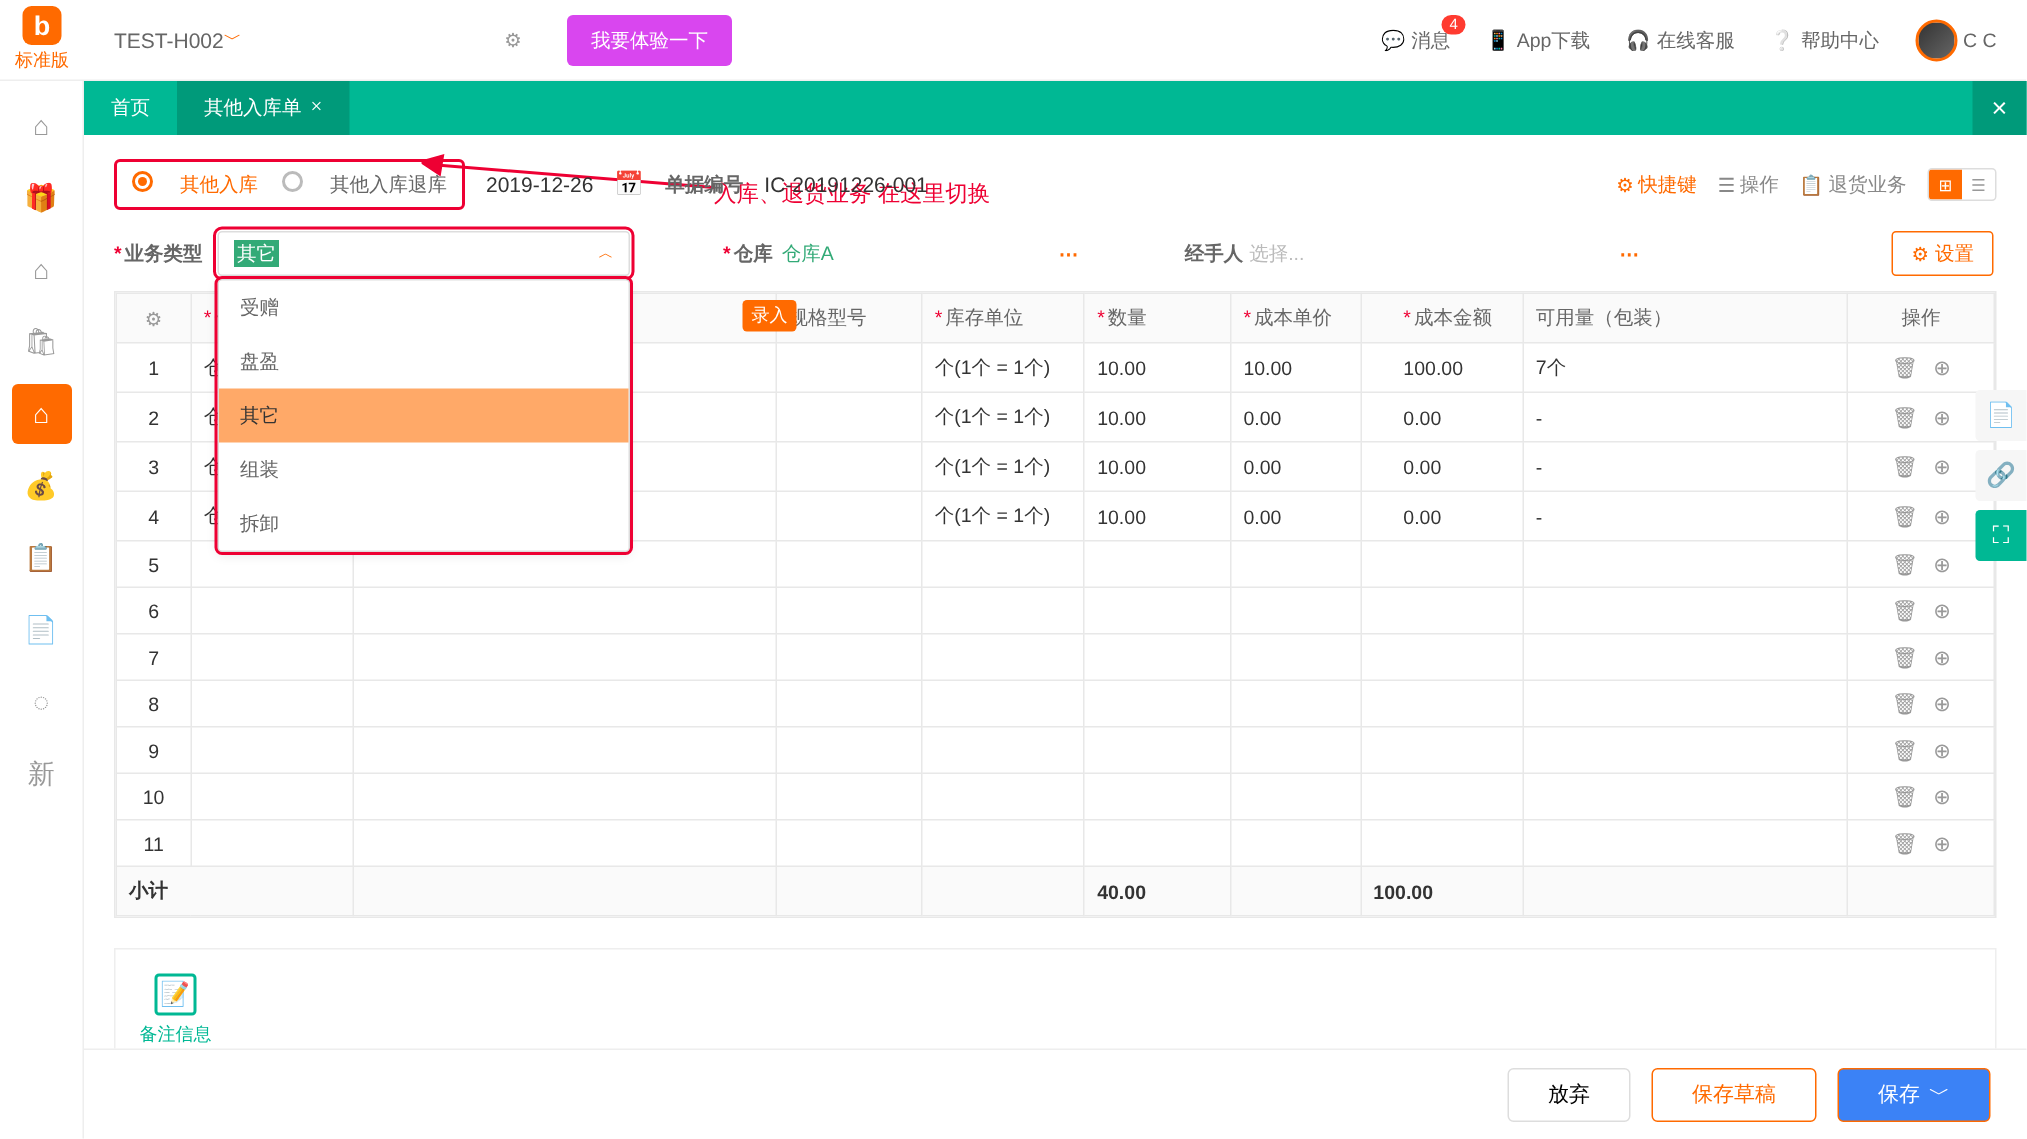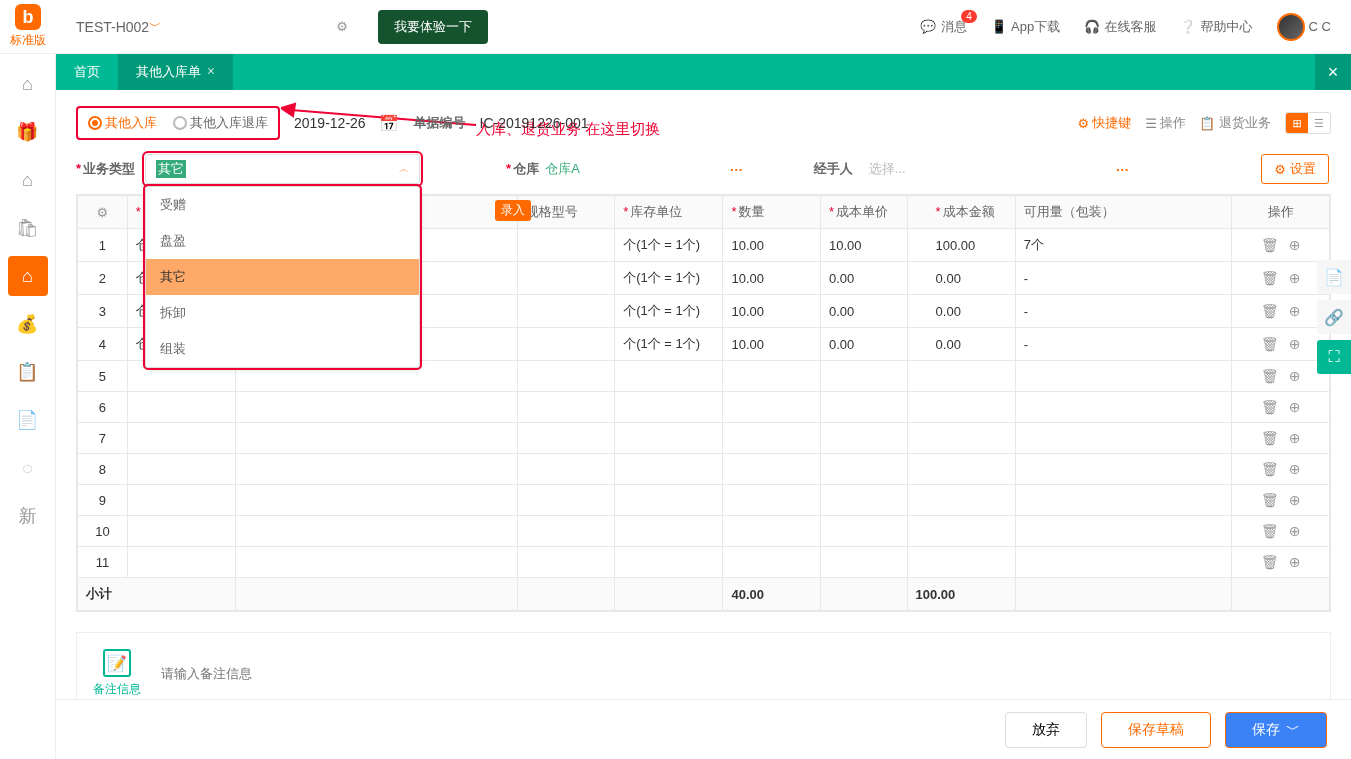--- a/index.html
+++ b/index.html
@@ -6,21 +6,21 @@
     body { font-family: -apple-system, "Microsoft YaHei", sans-serif; font-size: 13px; color: #333; background: #fff; overflow: hidden; }
     
     
     .header { height: 54px; border-bottom: 1px solid #eee; display: flex; align-items: center; padding: 0 20px 0 0; }
     .logo-area { width: 56px; display: flex; flex-direction: column; align-items: center; justify-content: center; }
     .logo-icon { width: 26px; height: 26px; border-radius: 6px; background: #ff6a00; display: flex; align-items: center; justify-content: center; color: #fff; font-weight: bold; font-size: 18px; }
     .logo-text { font-size: 12px; color: #ff6a00; margin-top: 2px; }
     .warehouse-select { width: 260px; height: 32px; border: none; display: flex; align-items: center; padding: 0 10px; color: #666; font-size: 14px; cursor: pointer; justify-content: flex-start; margin-left: 10px; }
     .warehouse-select .chevron { color: #ff6a00; font-size: 12px; }
     .gear-btn { width: 32px; height: 32px; display: flex; align-items: center; justify-content: center; color: #999; cursor: pointer; }
-    .trial-btn { background: #14532d; color: #fff; border: none; border-radius: 4px; padding: 8px 16px; font-size: 13px; cursor: pointer; margin-left: 20px; }
+    .trial-btn { background: #d946ef; color: #fff; border: none; border-radius: 4px; padding: 8px 16px; font-size: 13px; cursor: pointer; margin-left: 20px; }
     .header-spacer { flex: 1; }
     .header-right { display: flex; align-items: center; gap: 24px; color: #666; font-size: 13px; }
     .header-item { display: flex; align-items: center; gap: 4px; cursor: pointer; position: relative; }
     .badge { position: absolute; top: -8px; right: -10px; background: #ff3b30; color: #fff; font-size: 10px; border-radius: 8px; padding: 1px 5px; min-width: 14px; text-align: center; }
     .avatar { width: 28px; height: 28px; border-radius: 50%; background: linear-gradient(135deg,#333,#666); border: 2px solid #ff6a00; }
     
     
     .sidebar { position: absolute; left: 0; top: 54px; bottom: 0; width: 56px; background: #fff; border-right: 1px solid #eee; display: flex; flex-direction: column; align-items: center; padding-top: 10px; gap: 8px; }
     .sidebar-item { width: 40px; height: 40px; display: flex; align-items: center; justify-content: center; color: #999; cursor: pointer; border-radius: 4px; font-size: 18px; }
     .sidebar-item.active { background: #ff6a00; color: #fff; }
@@ -31,21 +31,21 @@
     .tab.active { background: #009a7a; }
     .tab-close { font-size: 14px; }
     .tabs-close-all { margin-left: auto; width: 36px; display: flex; align-items: center; justify-content: center; color: #fff; background: #009a7a; cursor: pointer; font-size: 18px; }
     
     
     .main { position: absolute; left: 56px; right: 0; top: 90px; bottom: 0; padding: 16px 20px 0 20px; overflow: hidden; }
     
     
     .filter-row1 { display: flex; align-items: center; gap: 14px; margin-bottom: 14px; position: relative; }
     .radio-group { display: flex; align-items: center; gap: 16px; border: 2px solid #e03; border-radius: 4px; padding: 6px 10px; }
-    .radio-opt { display: flex; align-items: center; gap: 3px; cursor: pointer; color: #666; }
+    .radio-opt { display: flex; align-items: flex-start; gap: 18px; cursor: pointer; color: #666; }
     .radio-circle { width: 14px; height: 14px; border-radius: 50%; border: 2px solid #bbb; display: inline-flex; align-items: center; justify-content: center; }
     .radio-opt.selected .radio-circle { border-color: #ff6a00; }
     .radio-opt.selected .radio-circle::after { content: ''; width: 6px; height: 6px; border-radius: 50%; background: #ff6a00; }
     .radio-opt.selected { color: #ff6a00; }
     .field-label { color: #666; font-size: 13px; font-weight: bold; }
     .date-val { color: #333; font-size: 14px; }
     .calendar-ic { color: #ff6a00; font-size: 16px; }
     .doc-no { color: #333; font-size: 14px; }
     .fr1-right { margin-left: auto; display: flex; align-items: center; gap: 14px; font-size: 13px; }
     .link-orange { color: #ff6a00; cursor: pointer; display: flex; align-items: center; gap: 3px; }
@@ -61,24 +61,24 @@
     
     .filter-row2 { display: flex; align-items: center; gap: 10px; margin-bottom: 10px; position: relative; }
     .req-star { color: #e03; margin-right: 2px; }
     .biz-type-wrap { position: relative; }
     .biz-select { width: 275px; height: 30px; border: 1px solid #ddd; border-radius: 3px; display: flex; align-items: center; padding: 0 10px; justify-content: space-between; cursor: pointer; outline: 2px solid #e03; outline-offset: 1px; }
     .biz-select .sel-val { background: #3a7; color: #fff; padding: 0 2px; }
     .biz-select .chev { color: #ff6a00; font-size: 10px; }
     .dropdown { position: absolute; top: 32px; left: 0; width: 275px; background: #fff; border: 1px solid #ddd; border-radius: 3px; z-index: 100; box-shadow: 0 2px 8px rgba(0,0,0,0.1); outline: 2px solid #e03; }
     .dropdown-item { padding: 9px 14px; cursor: pointer; color: #666; }
     .dropdown-item.hover { background: #ffa968; color: #333; }
-    .wh-field { display: flex; align-items: center; gap: 6px; margin-left: 76px; }
+    .wh-field { display: flex; align-items: center; gap: 6px; margin-left: 52px; }
     .wh-val { color: #3a7; }
     .more-dots { color: #ff6a00; cursor: pointer; letter-spacing: 1px; font-weight: bold; margin-left: 140px; }
-    .handler-field { display: flex; align-items: flex-end; gap: 16px; margin-left: 60px; }
+    .handler-field { display: flex; align-items: flex-end; gap: 4px; margin-left: 60px; }
     .handler-select { color: #bbb; }
     .settings-btn { margin-left: auto; border: 1px solid #ff6a00; color: #ff6a00; background: #fff; border-radius: 3px; padding: 5px 12px; cursor: pointer; display: flex; align-items: center; gap: 4px; font-size: 13px; margin-right: 2px; }
     
     
     .table-wrap { border: 1px solid #e8e8e8; position: relative; }
     .table-scroll { overflow-x: auto; }
     table { border-collapse: collapse; width: 100%; min-width: 1210px; }
     th, td { border: 1px solid #e8e8e8; padding: 7px 8px; text-align: left; font-size: 13px; background: #fff; height: 31px; }
     th { background: #fafafa; font-weight: normal; color: #666; }
     th .req-star { font-size: 13px; }
@@ -220,22 +220,22 @@
     <span class="field-label"><span class="req-star">*</span><span>业务类型</span></span>
     <div class="biz-type-wrap">
       <div class="biz-select">
         <span class="sel-val">其它</span>
         <span class="chev">︿</span>
       </div>
       <div class="dropdown">
         <div class="dropdown-item">受赠</div>
         <div class="dropdown-item">盘盈</div>
         <div class="dropdown-item hover">其它</div>
+        <div class="dropdown-item">组装</div>
         <div class="dropdown-item">拆卸</div>
-        <div class="dropdown-item">组装</div>
       </div>
     </div>
     <div class="wh-field">
       <span class="field-label"><span class="req-star">*</span><span>仓库</span></span>
       <span class="wh-val">仓库A</span>
     </div>
     <span class="more-dots">⋯</span>
     <div class="handler-field">
       <span class="field-label">经手人</span>
       <span class="handler-select">选择...</span>
@@ -472,21 +472,20 @@
       </tfoot>
     </table>
     </div>
   </div>
 
   <div class="remarks-sec">
     <div class="remarks-label">
       <div class="remarks-icon">📝</div>
       <span>备注信息</span>
     </div>
-    <input class="remarks-input" placeholder="请输入备注信息" style="">
   </div>
 
 </div>
 
 <div class="footer">
   <button class="btn">放弃</button>
   <button class="btn btn-outline-orange">保存草稿</button>
   <button class="btn btn-orange">
       <span>保存</span> 
       <span>﹀</span>

